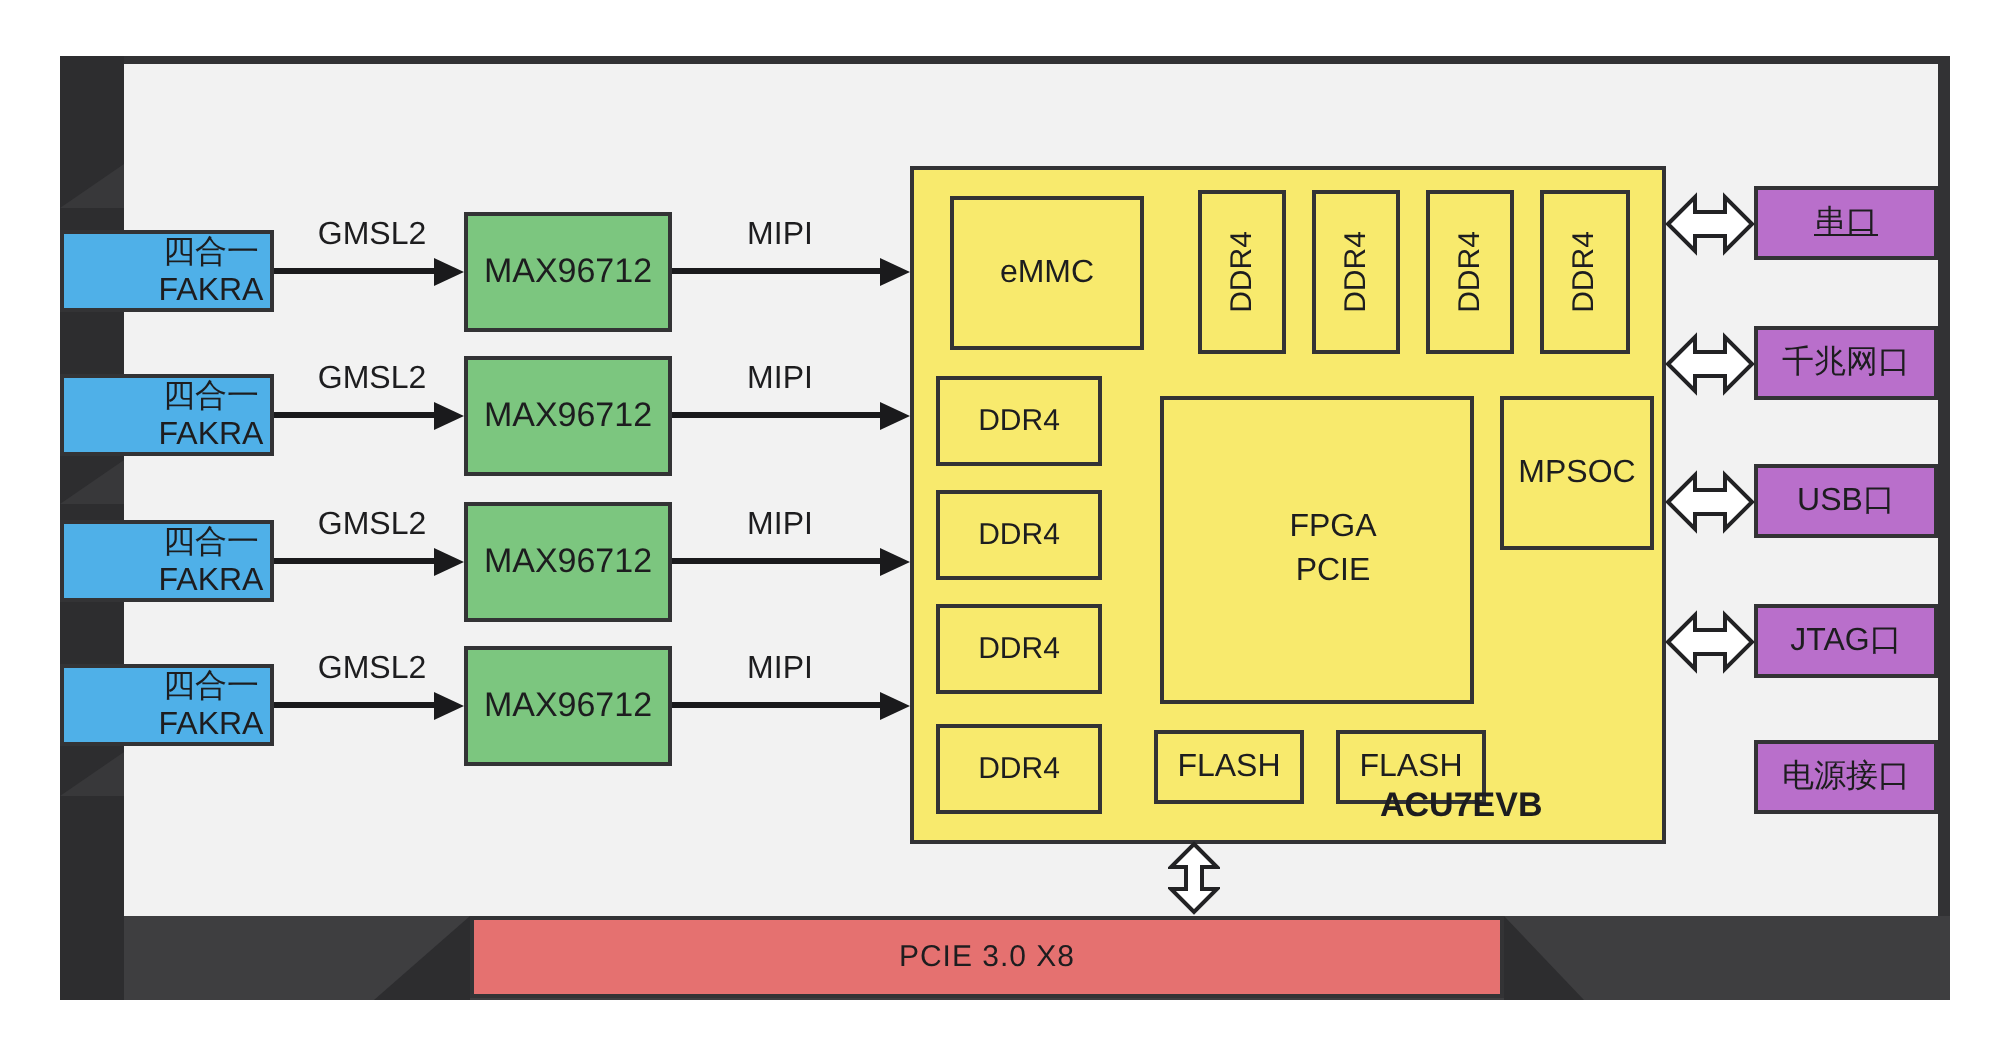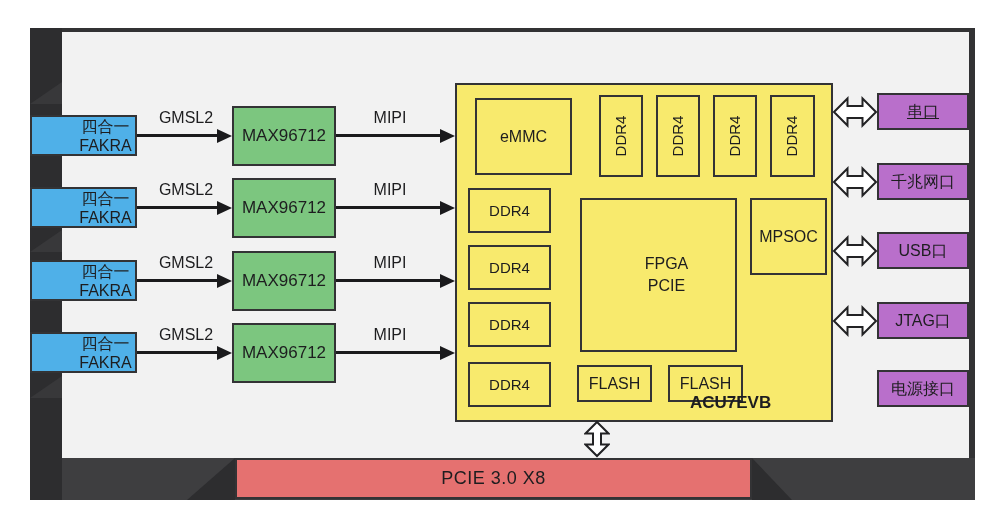--- a/index.html
+++ b/index.html
@@ -19,21 +19,21 @@
   .inner-bg{background:var(--color-canvas_bg,#f2f2f2);}
   
   .blk{
     border:2px solid #333335;display:flex;align-items:center;justify-content:center;
     text-align:center;line-height:1.2;font-size:16px;
   }
   .blue-box{background:var(--color-blue,#4fb0e8);padding-left:44px;}
   .green-box{background:var(--color-green,#7cc67f);font-size:17px;}
   .yellow-box{background:var(--color-yellow,#f8ea6d);}
   .purple-box{background:var(--color-purple,#b96fcb);}
-  .red-bar{background:var(--color-red,#e57170);font-size:18px;letter-spacing:.5px;}
+  .red-bar{background:var(--color-red,#e57170);font-size:15px;letter-spacing:.5px;}
   .vtext span{transform:rotate(-90deg);white-space:nowrap;font-size:15px;}
   
   .hline{background:#1a1a1c;height:3px;}
   .head-right{
     width:0;height:0;border-top:7px solid transparent;border-bottom:7px solid transparent;
     border-left:15px solid #1a1a1c;
   }
   .flow-label{font-size:16px;text-align:center;height:20px;line-height:20px;}
   .board-name{font-size:17px;font-weight:bold;}
   .fakra-line{display:block;font-size:16px;line-height:19px;}

